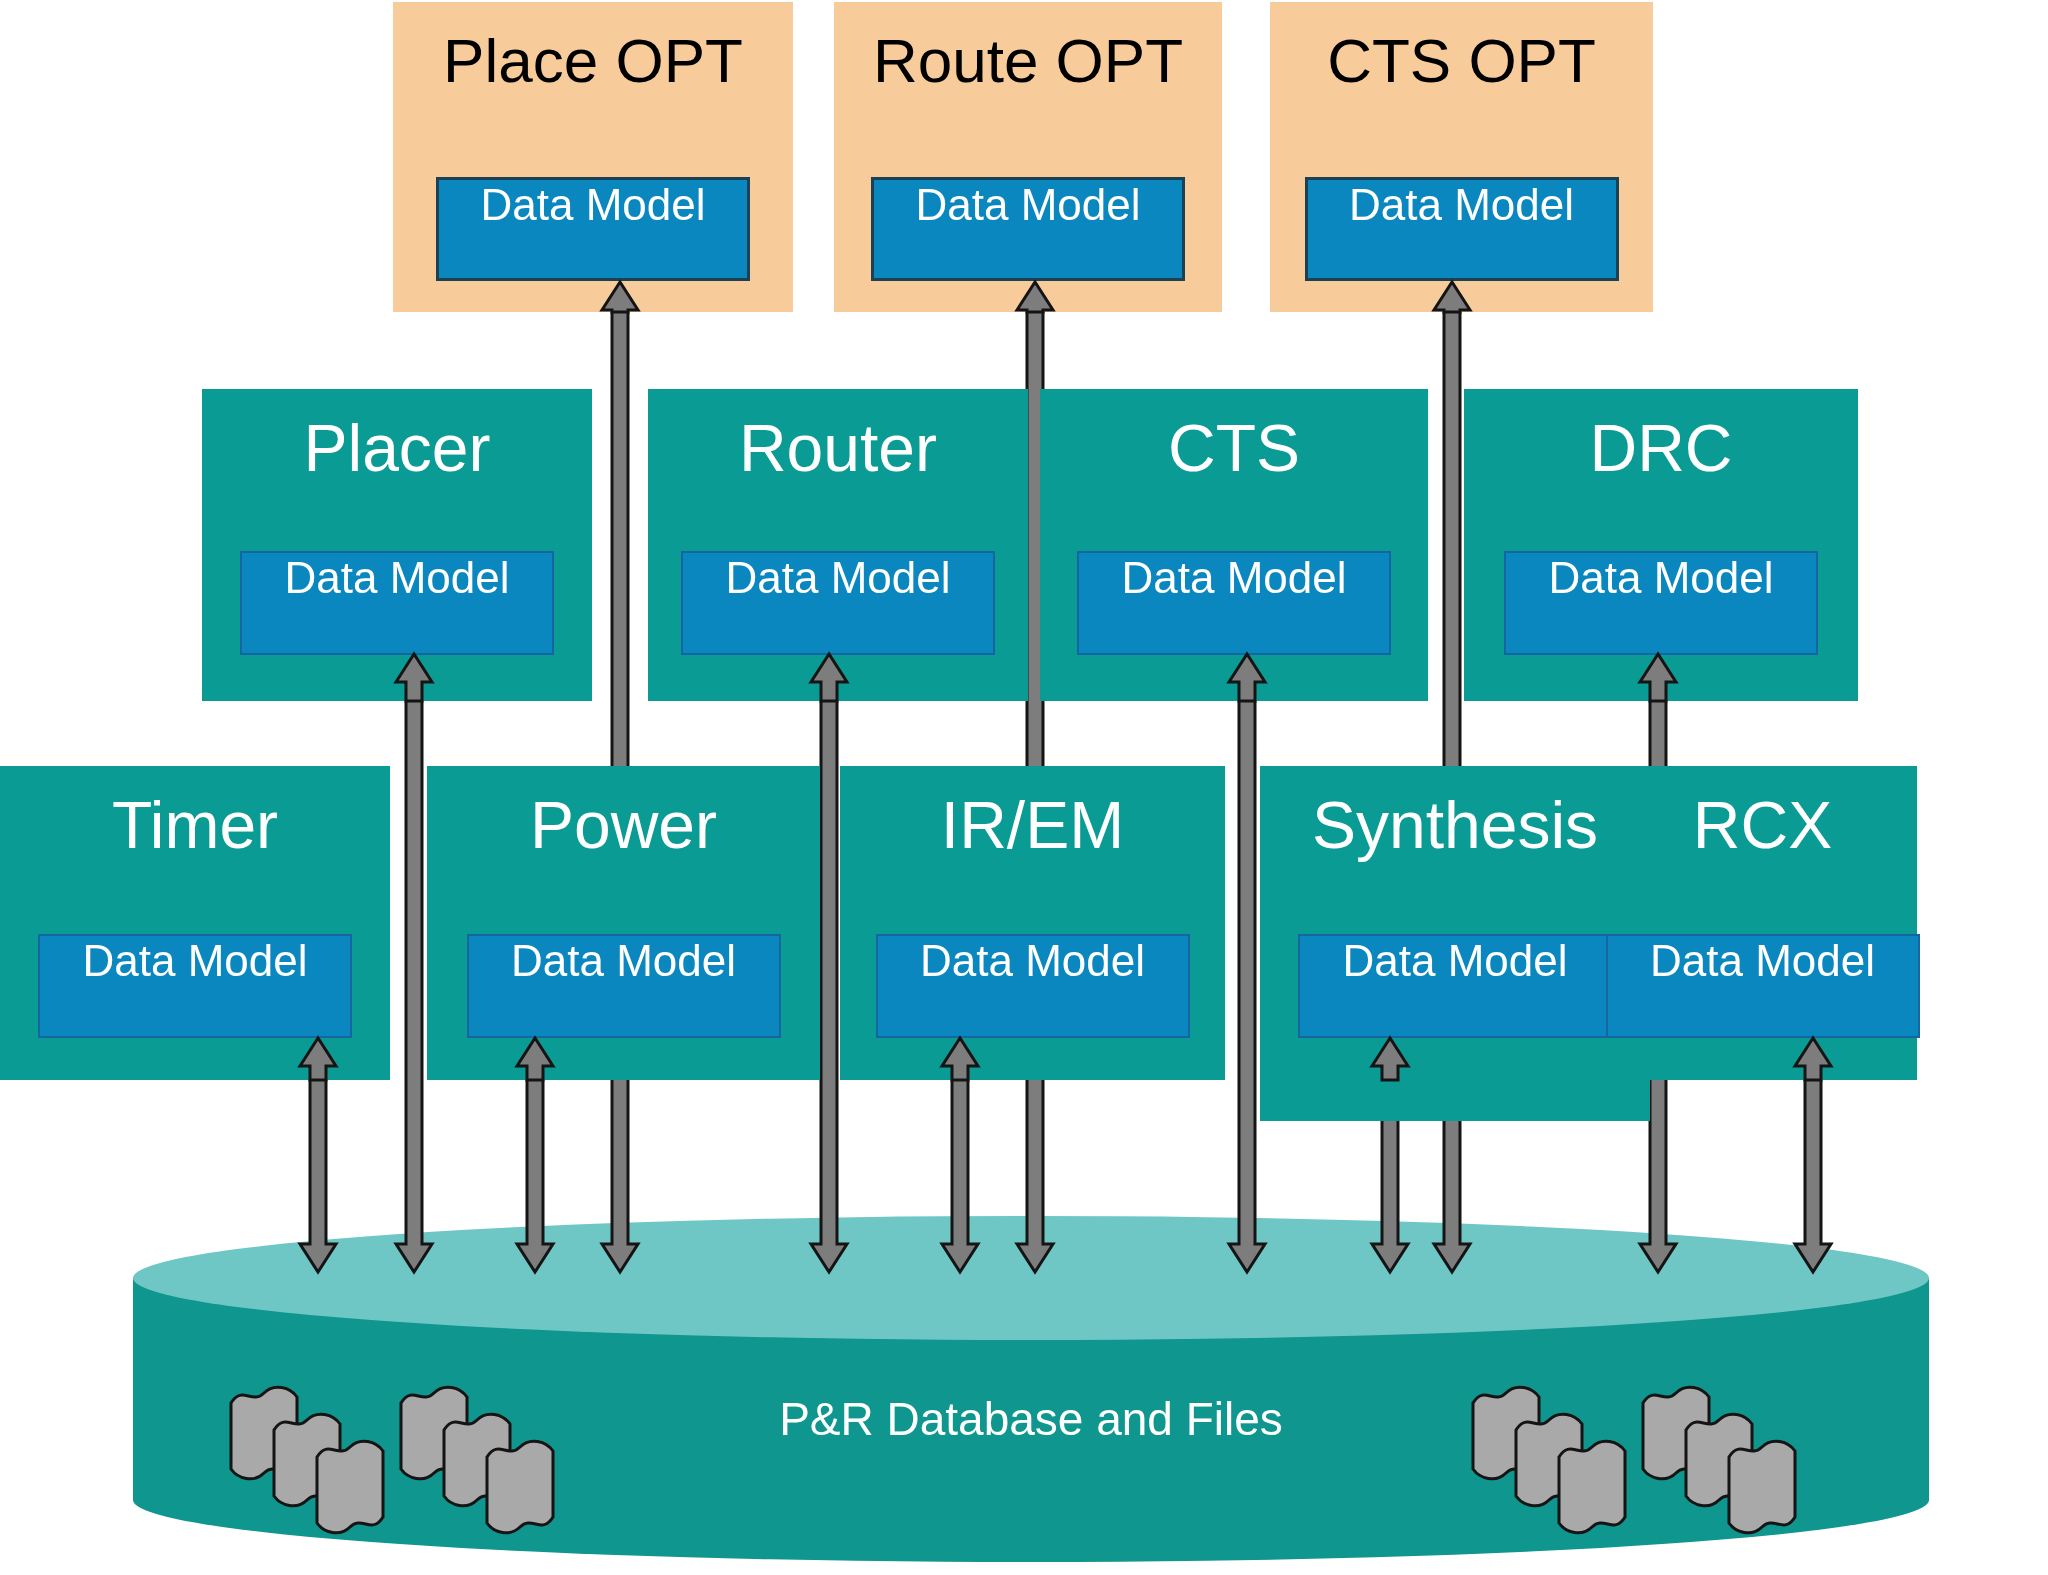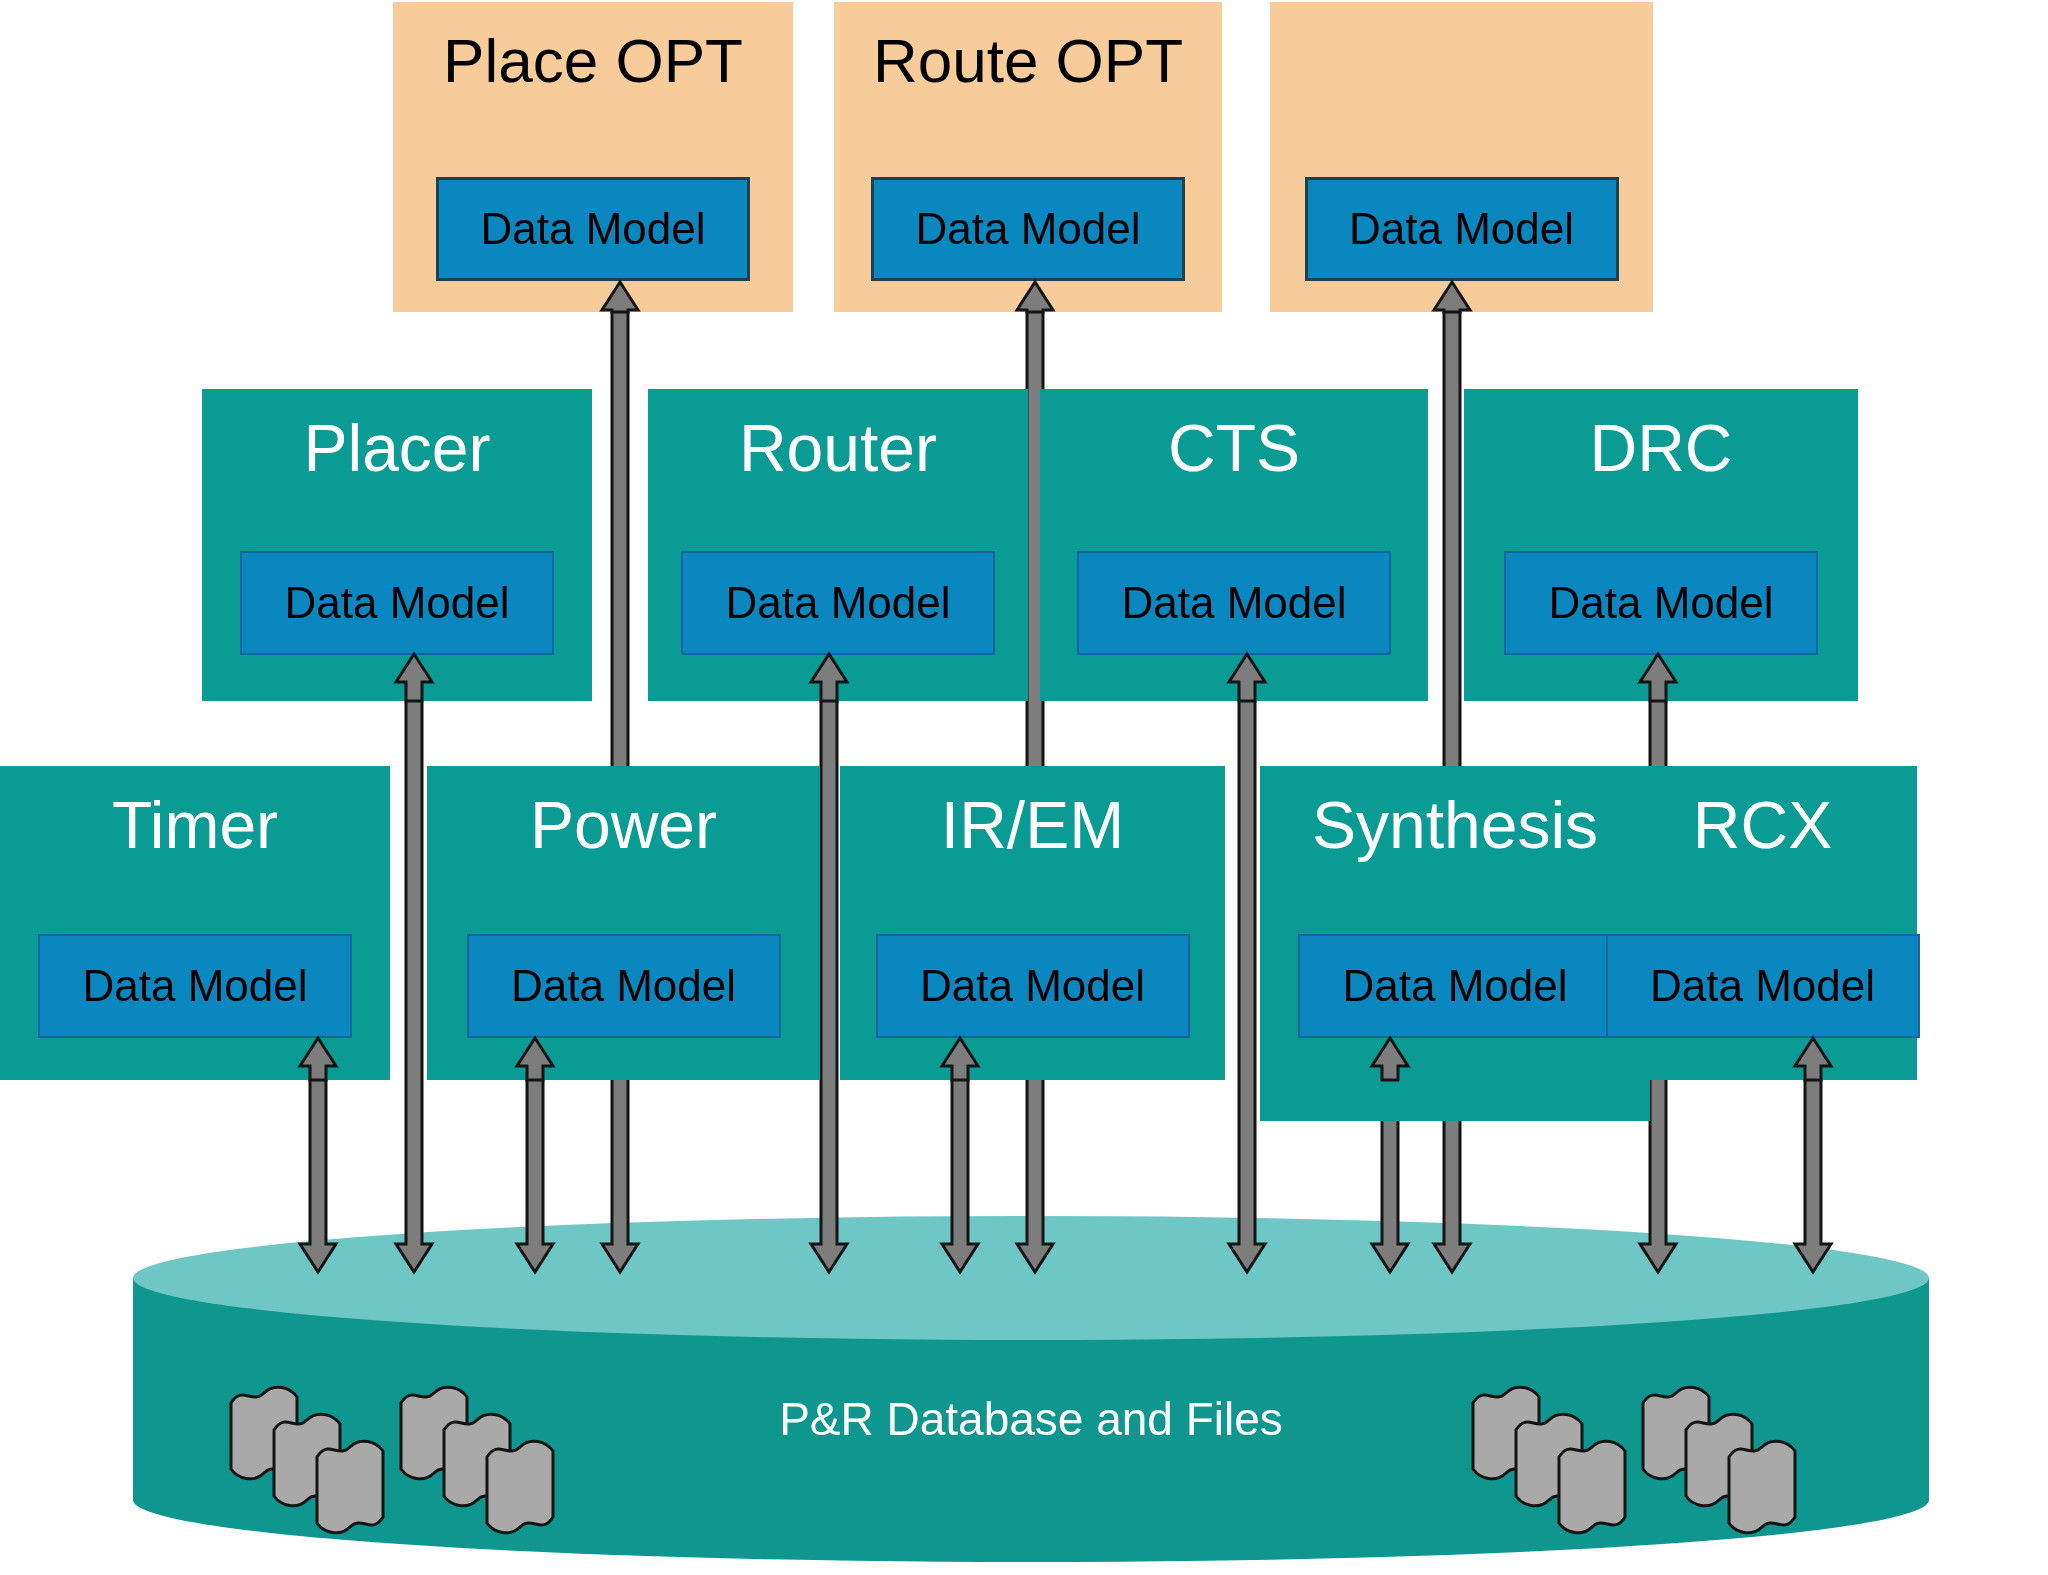--- a/index.html
+++ b/index.html
@@ -9,22 +9,22 @@
   svg{display:block}
 
   .box{position:absolute;z-index:2}
   .opt-box{background:var(--opt-box)}
   .mod-box{background:var(--module-box)}
   .title{text-align:center;height:118px;line-height:118px;white-space:nowrap}
   .opt-box .title{color:#000;font-size:62px}
   .mod-box .title{color:#fff;font-size:66px}
 
   .dm{position:absolute;left:50%;transform:translateX(-50%);width:314px;height:104px;
-      background:var(--dm-fill);display:flex;align-items:center;justify-content:center;
-      color:#000000;font-size:44px;box-sizing:border-box;white-space:nowrap}
+      background:var(--dm-fill);display:flex;align-items:flex-start;justify-content:center;
+      color:#ffffff;font-size:44px;box-sizing:border-box;white-space:nowrap}
   .row1 .dm{top:175px;border:3px solid var(--dm-border-dark)}
   .row2 .dm{top:162px;border:2px solid var(--dm-border)}
   .row3 .dm{top:168px;border:2px solid var(--dm-border)}
 
   .db-body{fill:var(--db-body)}
   .db-top{fill:var(--db-top)}
   .sheet{fill:var(--file-fill);stroke:#141414;stroke-width:3}
   .arrow{fill:var(--arrow-fill);stroke:var(--arrow-stroke);stroke-width:3;stroke-linejoin:miter}
 
   #arrows-back{z-index:1}
@@ -87,20 +87,21 @@
         <span>Data Model</span>
       </div>
   </div>
   <div class="box opt-box row1" style="left:834px;top:2px;width:388px;height:310px">
     <div class="title">Route OPT</div>
     <div class="dm">
         <span>Data Model</span>
       </div>
   </div>
   <div class="box opt-box row1" style="left:1270px;top:2px;width:383px;height:310px">
+    <div class="title">CTS OPT</div>
     <div class="dm">
         <span>Data Model</span>
       </div>
   </div>
 
   <div class="box mod-box row2" style="left:202px;top:389px;width:390px;height:312px">
     <div class="title">Placer</div>
     <div class="dm">
         <span>Data Model</span>
       </div>

